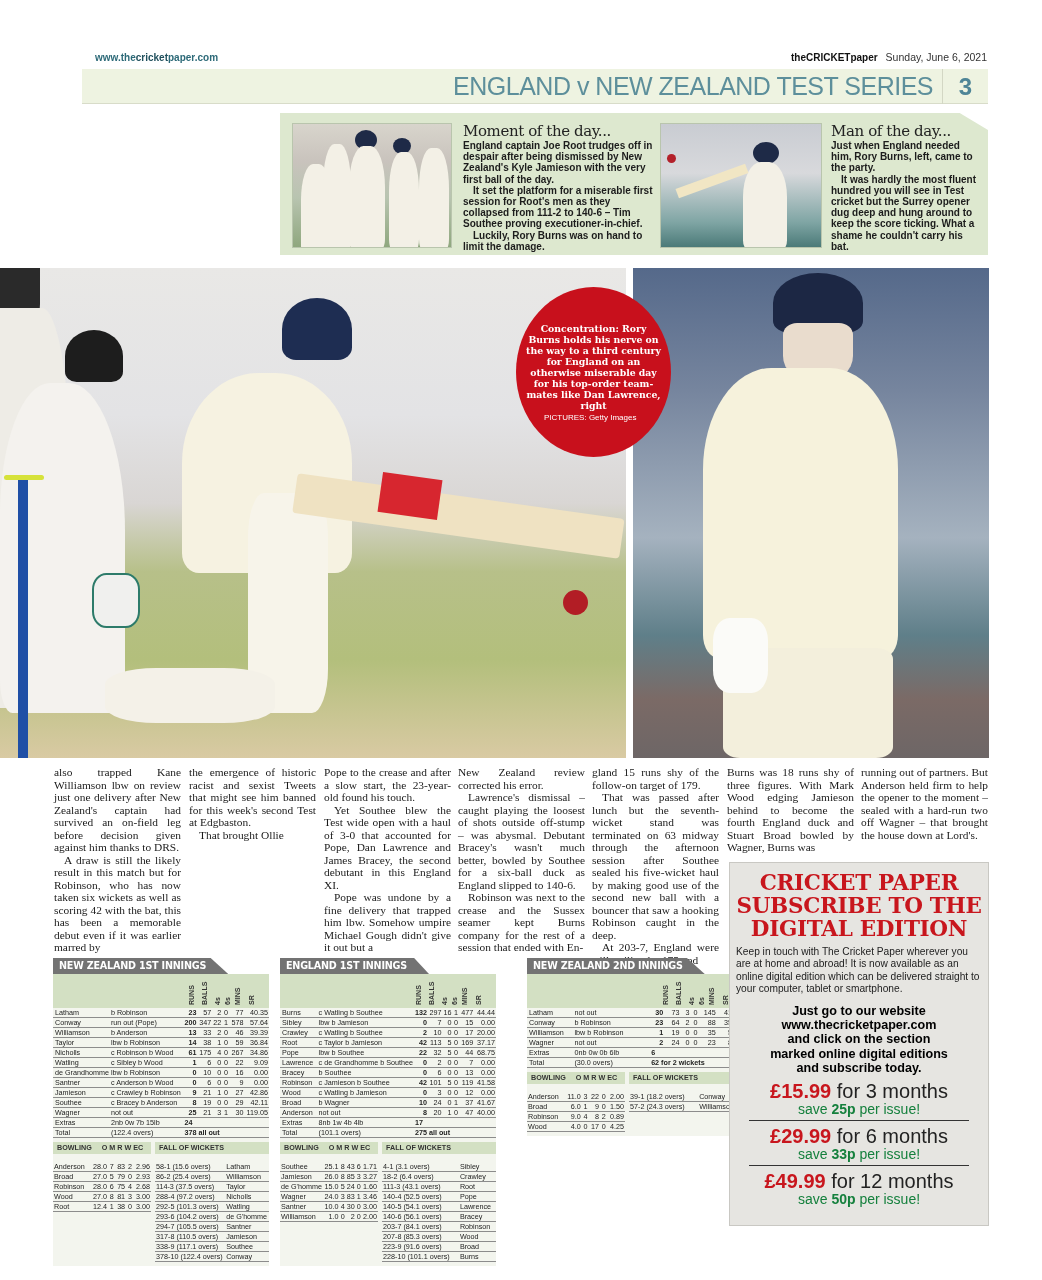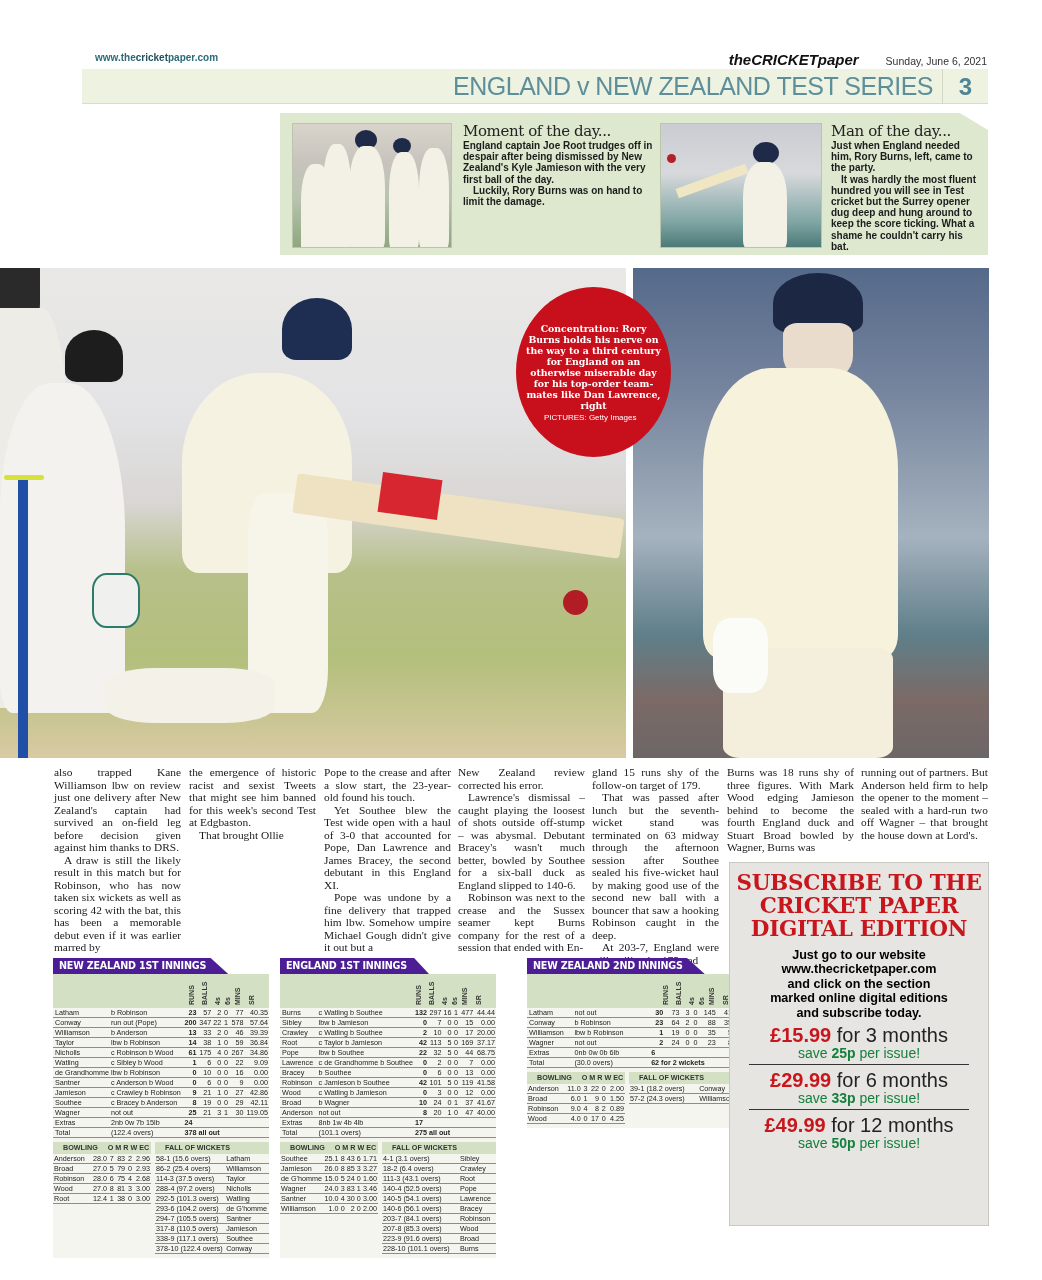--- a/index.html
+++ b/index.html
@@ -3,21 +3,21 @@
 <meta charset="utf-8">
 <style>
   * { box-sizing: border-box; margin: 0; padding: 0; }
   html, body { width: 1042px; height: 1280px; background: #ffffff; overflow: hidden; }
   body { position: relative; font-family: "Liberation Sans", sans-serif; color: #1a1a1a; }
 
   
   .site-url { position: absolute; left: 95px; top: 52px; font-size: 10px; font-weight: bold; color: #2d6a78; }
   .site-url b { color: #1f4f5c; }
   .masthead-right { position: absolute; right: 55px; top: 51px; font-size: 10.5px; color: #333; }
-  .masthead-right .brand { font-weight: bold; font-size: 15px; margin-right: 24px; color: #111; font-style: italic; }
+  .masthead-right .brand { font-weight: bold; font-size: 10px; margin-right: 5px; color: #111; }
 
   .section-band { position: absolute; left: 82px; top: 69px; width: 906px; height: 35px; background: #eef3e1; border-bottom: 1px solid #d8dcc9; }
   .section-title { position: absolute; right: 55px; top: 3px; font-size: 25px; color: #5d8f9b; letter-spacing: -0.5px; font-family: "Liberation Sans", sans-serif; }
   .page-num-box { position: absolute; right: 0; top: 0; width: 46px; height: 35px; border-left: 1px solid #d3d7c4; display:flex; align-items:center; justify-content:center; }
   .page-num { font-size: 24px; font-weight: bold; color: #4e8597; }
 
   
   .day-panel { position: absolute; left: 280px; top: 113px; width: 708px; height: 142px; background: #dde8cf; clip-path: polygon(0 0, 96% 0, 100% 12%, 100% 100%, 0 100%); }
   .day-photo { position: absolute; top: 10px; width: 160px; height: 125px; border: 1px solid #b9c5ad; overflow: hidden; }
   .day-photo.p1 { left: 12px; background: linear-gradient(180deg, #d8d5cc 0%, #c9c3bd 30%, #b8c4b0 60%, #8fa77e 100%); }
@@ -44,33 +44,33 @@
   .caption-credit { color: #fff; font-size: 8px; margin-top: 2px; align-self: flex-start; padding-left: 20px; }
 
   
   .col { position: absolute; top: 766px; width: 127px; font-family: "Liberation Serif", serif; font-size: 11.4px; line-height: 12.5px; text-align: justify; hyphens: auto; color: #1a1a1a; }
   .col p { text-indent: 10px; }
   .col p.noindent { text-indent: 0; }
 
   
   .card { position: absolute; top: 958px; width: 216px; font-size: 7.2px; color: #222; }
   .card-head { position: relative; height: 16px; }
-  .card-title { position: absolute; left: 0; top: 0; height: 16px; padding: 0 22px 0 6px; background: #4c1d95; color: #fff; font-family: "DejaVu Sans", sans-serif; font-weight: bold; font-size: 9.6px; line-height: 16px; clip-path: polygon(0 0, 90% 0, 100% 100%, 0 100%); white-space: nowrap; letter-spacing: -0.2px; }
+  .card-title { position: absolute; left: 0; top: 0; height: 16px; padding: 0 22px 0 6px; background: #737373; color: #fff; font-family: "DejaVu Sans", sans-serif; font-weight: bold; font-size: 9.6px; line-height: 16px; clip-path: polygon(0 0, 90% 0, 100% 100%, 0 100%); white-space: nowrap; letter-spacing: -0.2px; }
   .card-body { background: #f3f5ee; padding-bottom: 4px; }
   .bat-head { height: 34px; background: #d3e0c3; position: relative; }
   .bat-head span { position: absolute; bottom: 3px; transform: rotate(-90deg); transform-origin: left bottom; font-size: 7px; font-weight: bold; white-space: nowrap; color: #333; }
   table { border-collapse: collapse; width: 100%; }
   .bat td { height: 9.4px; line-height: 9px; border-bottom: 0.6px solid #8c8c8c; padding: 0 1px; white-space: nowrap; }
   .bat td.n { text-align: right; }
   .bat td.r { text-align: right; font-weight: bold; }
   .bat tr td:first-child { padding-left: 2px; }
   .lower { display: flex; gap: 4px; margin-top: 4px; }
   .bowl { width: 98px; }
   .fow { flex: 1; }
-  .sub-head { background: #d3e0c3; height: 12px; line-height: 12px; font-weight: bold; font-size: 7.2px; padding-left: 10px; color: #333; margin-bottom: 0; white-space: nowrap; }
+  .sub-head { background: #d3e0c3; height: 12px; line-height: 12px; font-weight: bold; font-size: 7.2px; padding-left: 4px; color: #333; margin-bottom: 8px; white-space: nowrap; }
   .lower td { height: 9.2px; line-height: 9px; border-bottom: 0.6px solid #8c8c8c; white-space: nowrap; padding: 0 1px; }
   .lower .n { text-align: right; }
 
   
   .ad { position: absolute; left: 729px; top: 862px; width: 260px; height: 364px; background: #e6e5e1; border: 1px solid #c9c8c3; text-align: center; }
   .ad-title { margin-top: 8px; font-family: "DejaVu Serif", serif; font-weight: bold; color: #c8161d; font-size: 21.5px; line-height: 23px; letter-spacing: -0.3px; }
   .ad-intro { margin: 6px 6px 0 6px; font-size: 10.2px; line-height: 12.4px; text-align: left; color: #222; }
   .ad-cta { margin-top: 8px; font-size: 12.6px; line-height: 14.4px; font-weight: bold; color: #000000; }
   .price-row { margin: 4px auto 0; width: 220px; padding-bottom: 3px; }
   .price-row.sep { border-bottom: 1px solid #333; }
@@ -104,20 +104,21 @@
     <div class="fig cap" style="left:62px;top:6px;width:22px;height:20px;"></div>
     <div class="fig" style="left:56px;top:22px;width:36px;height:103px;"></div>
     <div class="fig cap" style="left:100px;top:14px;width:18px;height:16px;"></div>
     <div class="fig" style="left:96px;top:28px;width:30px;height:97px;"></div>
     <div class="fig" style="left:126px;top:24px;width:30px;height:101px;"></div>
   </div>
   <div class="day-text t1">
     <h3 class="day-heading">Moment of the day...</h3>
     <div class="day-body">
       <p>England captain Joe Root trudges off in despair  after being dismissed by New Zealand's Kyle Jamieson with the very first ball of the day.</p>
+      <p>It set the platform for a miserable first session for Root's men as they collapsed from 111-2 to 140-6 – Tim Southee proving executioner-in-chief.</p>
       <p>Luckily, Rory Burns was on hand to limit the damage.</p>
     </div>
   </div>
 
   <div class="day-photo p2">
     <div class="fig cap" style="left:92px;top:18px;width:26px;height:22px;"></div>
     <div class="fig" style="left:82px;top:38px;width:44px;height:87px;"></div>
     <div class="pshape" style="left:14px;top:52px;width:74px;height:10px;background:#f1e6c4;transform:rotate(-20deg);"></div>
     <div class="pshape" style="left:6px;top:30px;width:9px;height:9px;border-radius:50%;background:#b3202a;"></div>
   </div>
@@ -819,24 +820,25 @@
               </tr>
             </tbody>
           </table>
         </div>
       </div>
     </div>
   </div>
 
 <div class="ad">
   <div class="ad-title">
+    <div>CRICKET PAPER</div>
     <div>SUBSCRIBE TO THE</div>
-    <div>CRICKET PAPER</div>
     <div>DIGITAL EDITION</div>
   </div>
+  <div class="ad-intro">Keep in touch with The Cricket Paper wherever you are at home and abroad! It is now available as an online digital edition which can be delivered straight to your computer, tablet or smartphone.</div>
   <div class="ad-cta">
     <div>Just go to our website</div>
     <div>www.thecricketpaper.com</div>
     <div>and click on the section</div>
     <div>marked online digital editions</div>
     <div>and subscribe today.</div>
   </div>
   <div class="price-row sep">
     <div class="price-line"><span class="price">£15.99</span><span> for 3 months</span></div>
     <div class="save-line"><span>save </span><b>25p</b><span> per issue!</span></div>

